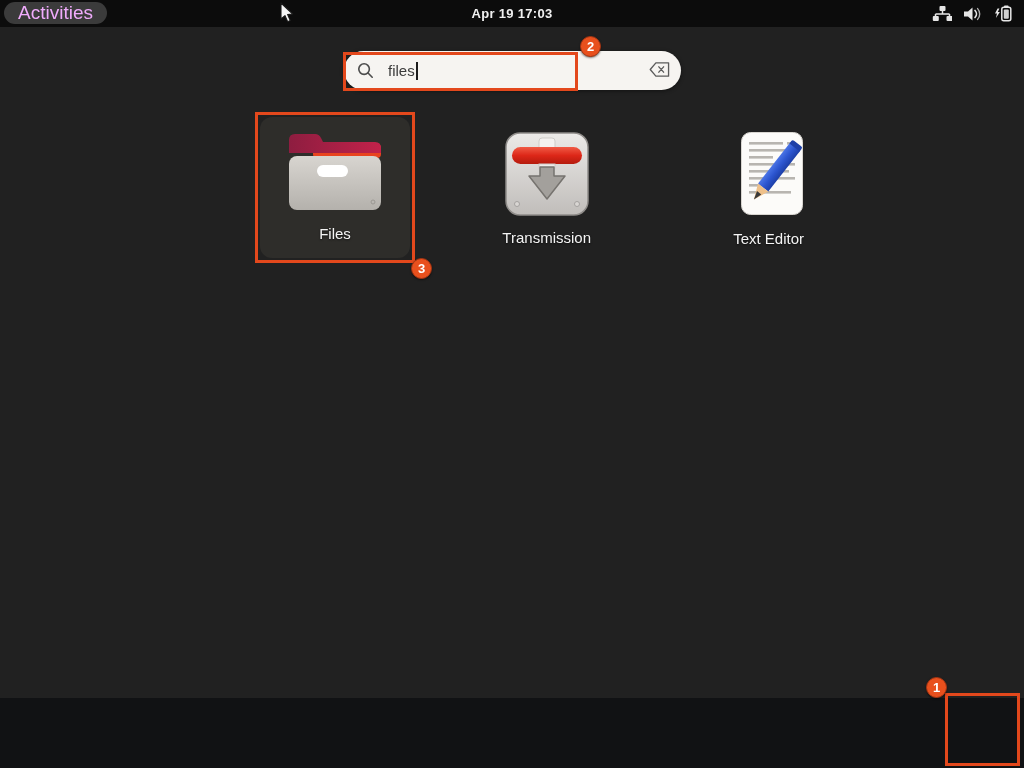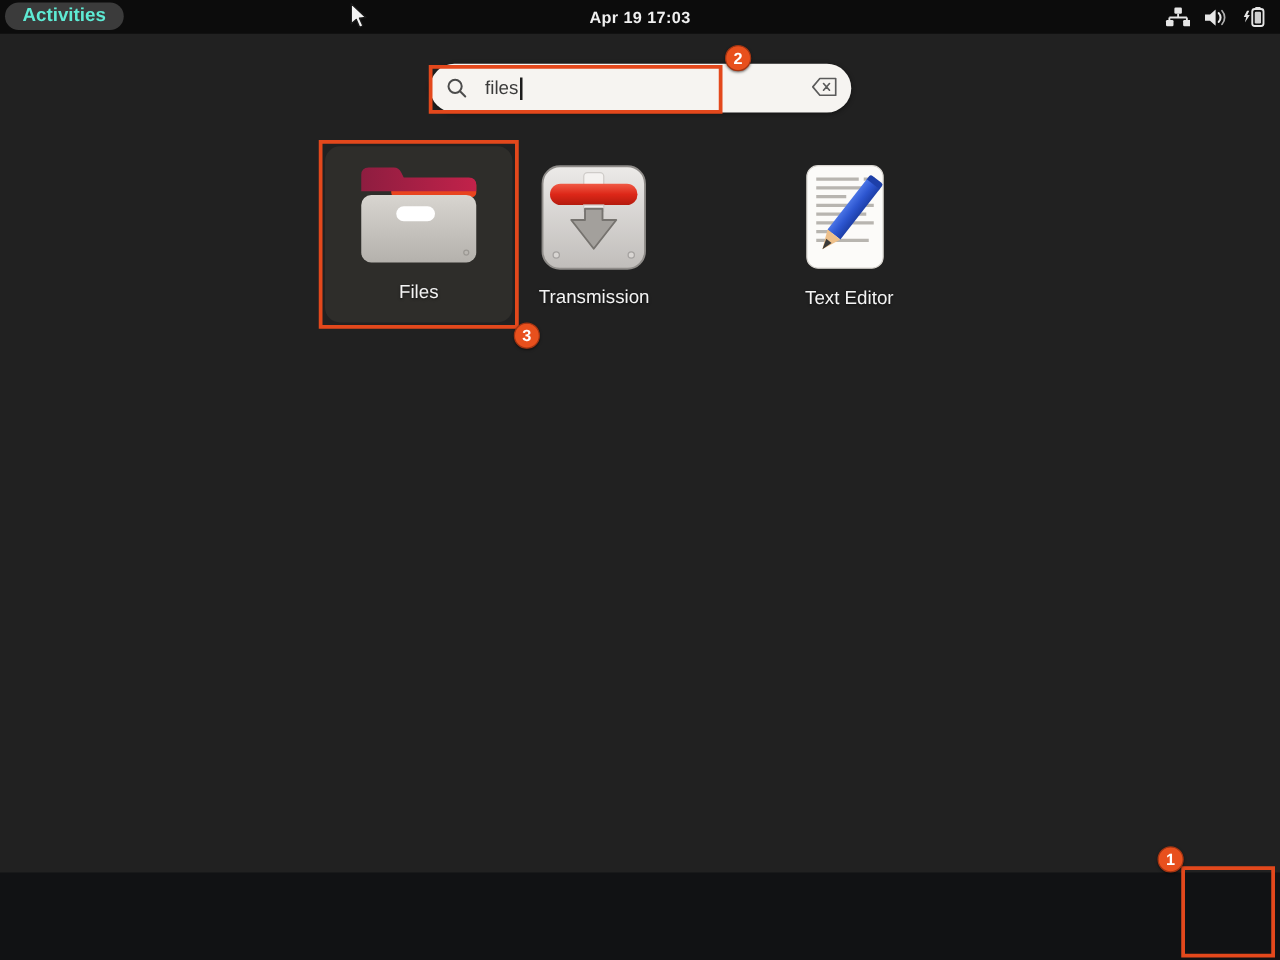--- a/index.html
+++ b/index.html
@@ -3,42 +3,42 @@
 <meta charset="utf-8">
 <style>
   * { margin:0; padding:0; box-sizing:border-box; }
   html,body { background:#000; }
   body { font-family:"Liberation Sans","DejaVu Sans",sans-serif; }
   .screen { position:relative; width:1024px; height:768px; background:#212121; overflow:hidden; }
 
   
   .topbar { position:absolute; left:0; top:0; width:1024px; height:27px; background:#0c0c0c; }
   .activities-pill { position:absolute; left:4px; top:2px; height:22px; line-height:22px;
-    padding:0 14px; border-radius:12px; background:#3b3b3b; color:#5eead4; font-size:15px; font-weight:700; }
+    padding:0 14px; border-radius:12px; background:#3b3b3b; color:#f0abfc; font-size:19px; font-weight:400; }
   .clock { position:absolute; left:50%; top:0; transform:translateX(-50%); height:40px; line-height:27px;
     color:#f0f0f0; font-size:13px; font-weight:700; letter-spacing:.3px; }
   .tray { position:absolute; right:10px; top:0; height:27px; display:flex; align-items:center; gap:11px; }
 
   .cursor { position:absolute; left:279px; top:2px; z-index:50; }
 
   
   .searchbar { position:absolute; left:344px; top:51px; width:337px; height:39px; background:#f6f4f1;
     border-radius:20px; display:flex; align-items:center; padding-left:13px;
     box-shadow:0 1px 4px rgba(0,0,0,.45); }
   .search-text { margin-left:14px; font-size:15px; color:#3b3b3b; }
   .caret { display:inline-block; width:2px; height:18px; background:#1c1c1c; margin-left:1px; vertical-align:middle; }
   .clear-btn { position:absolute; right:11px; top:10px; }
 
   
   .tile-files { position:absolute; left:260px; top:117px; width:150px; height:141px; background:#2e2d2a;
     border-radius:12px; display:flex; flex-direction:column; align-items:center; }
   .tile-files svg { margin-top:15px; }
   .app-label { font-size:15px; color:#f4f4f4; text-shadow:0 1px 2px rgba(0,0,0,.6); }
   .tile-files .app-label { margin-top:13px; }
-  .app-col { position:absolute; width:160px; display:flex; flex-direction:column; align-items:flex-start; }
+  .app-col { position:absolute; width:160px; display:flex; flex-direction:column; align-items:flex-end; }
   .app-transmission { left:431px; top:130px; }
   .app-transmission .app-label { margin-top:11px; }
   .app-texteditor { left:644px; top:131px; }
   .app-texteditor .app-label { margin-top:14px; }
 
   
   .dock { position:absolute; left:0; top:698px; width:1024px; height:70px; background:#111214; }
 
   
   .ann-rect { position:absolute; border:3px solid #e3481c; z-index:40; }

